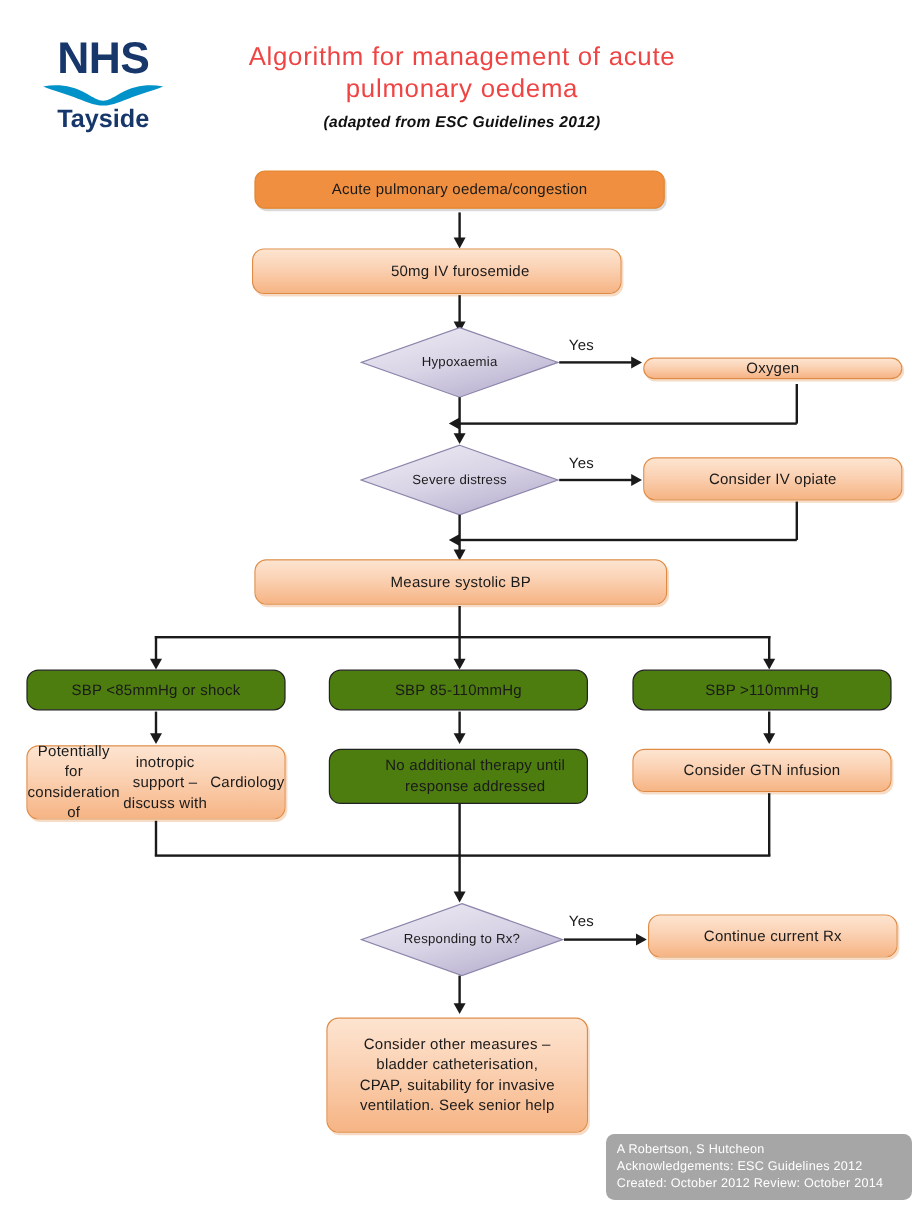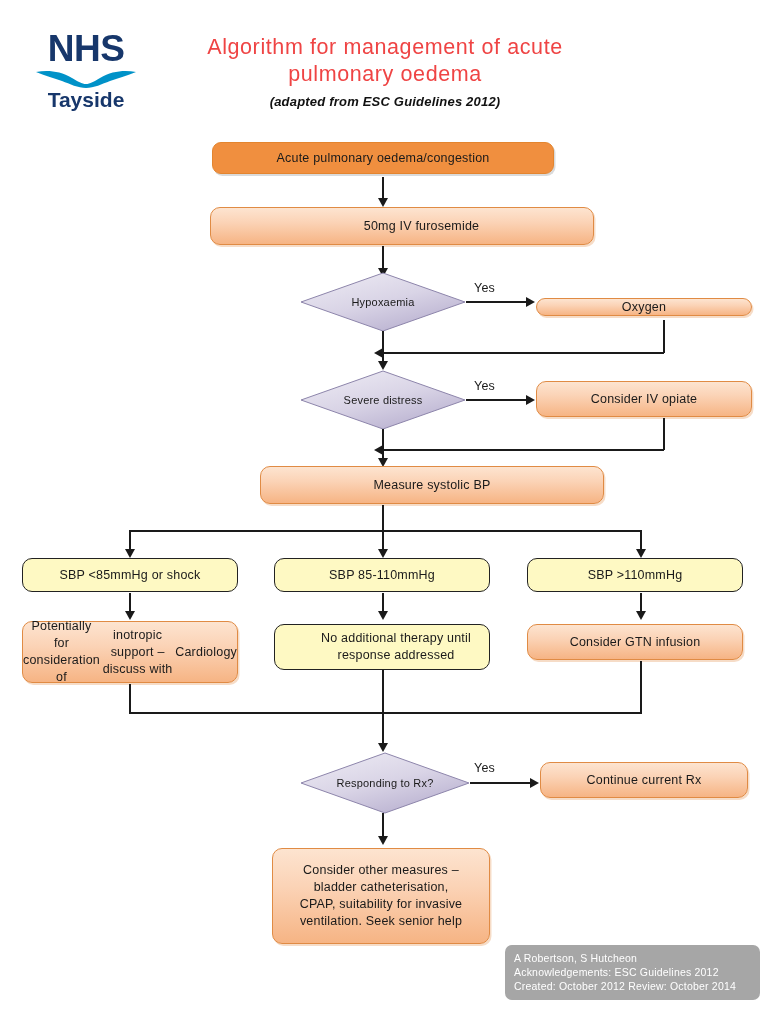--- a/index.html
+++ b/index.html
@@ -110,21 +110,21 @@
   .box-orange-solid {
     border-radius: 9px;
     border: 1px solid #e3852f;
     background: #f08f3f;
     box-shadow: 1.5px 2px 0 0 rgba(150,150,150,0.35);
   }
   
   .box-white {
     border-radius: 10px;
     border: 1.4px solid #222222;
-    background: #fef9c3;
+    background: #4d7c0f;
   }
 
   
   .diamond {
     position: absolute;
     display: flex;
     align-items: center;
     justify-content: center;
   }
   .diamond .dshape {
@@ -218,21 +218,21 @@
   </div>
   <div class="subtitle">(adapted from ESC Guidelines 2012)</div>
 
   <div class="node box-orange-solid" style="left:212px; top:142px; width:342px; height:32px;">
     <span>Acute pulmonary oedema/congestion</span>
   </div>
 
   <div class="ln ln-v" style="left:382px; top:177px; height:24px;"></div>
   <div class="arrow-down" style="left:378px; top:198px;"></div>
 
-  <div class="node box-orange" style="left:210px; top:207px; width:384px; height:38px;padding-left:39px;">
+  <div class="node box-orange" style="left:210px; top:207px; width:308px; height:38px;padding-left:39px;">
     <span>50mg IV furosemide</span>
   </div>
 
   <div class="ln ln-v" style="left:382px; top:246px; height:26px;"></div>
   <div class="arrow-down" style="left:378px; top:268px;"></div>
 
   <div class="diamond" style="left:300px; top:272px; width:166px; height:60px;">
     <svg class="dshape" viewBox="0 0 166 60" preserveAspectRatio="none">
       <defs>
         <linearGradient id="dg1" x1="0" y1="0" x2="0.7" y2="1">
@@ -283,21 +283,21 @@
     <span>Consider IV opiate</span>
   </div>
 
   <div class="ln ln-v" style="left:663px; top:418px; height:32px;"></div>
   <div class="ln ln-h" style="left:383px; top:449px; width:281px;"></div>
   <div class="arrow-left" style="left:374px; top:445px;"></div>
 
   <div class="ln ln-v" style="left:382px; top:429px; height:33px;"></div>
   <div class="arrow-down" style="left:378px; top:458px;"></div>
 
-  <div class="node box-orange" style="left:212px; top:466px; width:344px; height:38px;margin-left:48px;">
+  <div class="node box-orange" style="left:212px; top:466px; width:344px; height:38px;">
     <span>Measure systolic BP</span>
   </div>
 
   <div class="ln ln-v" style="left:382px; top:505px; height:26px;"></div>
   <div class="ln ln-h" style="left:129px; top:530px; width:513px;"></div>
   <div class="ln ln-v" style="left:129px; top:530px; height:22px;"></div>
   <div class="ln ln-v" style="left:382px; top:530px; height:22px;"></div>
   <div class="ln ln-v" style="left:640px; top:530px; height:22px;"></div>
   <div class="arrow-down" style="left:125px; top:549px;"></div>
   <div class="arrow-down" style="left:378px; top:549px;"></div>

